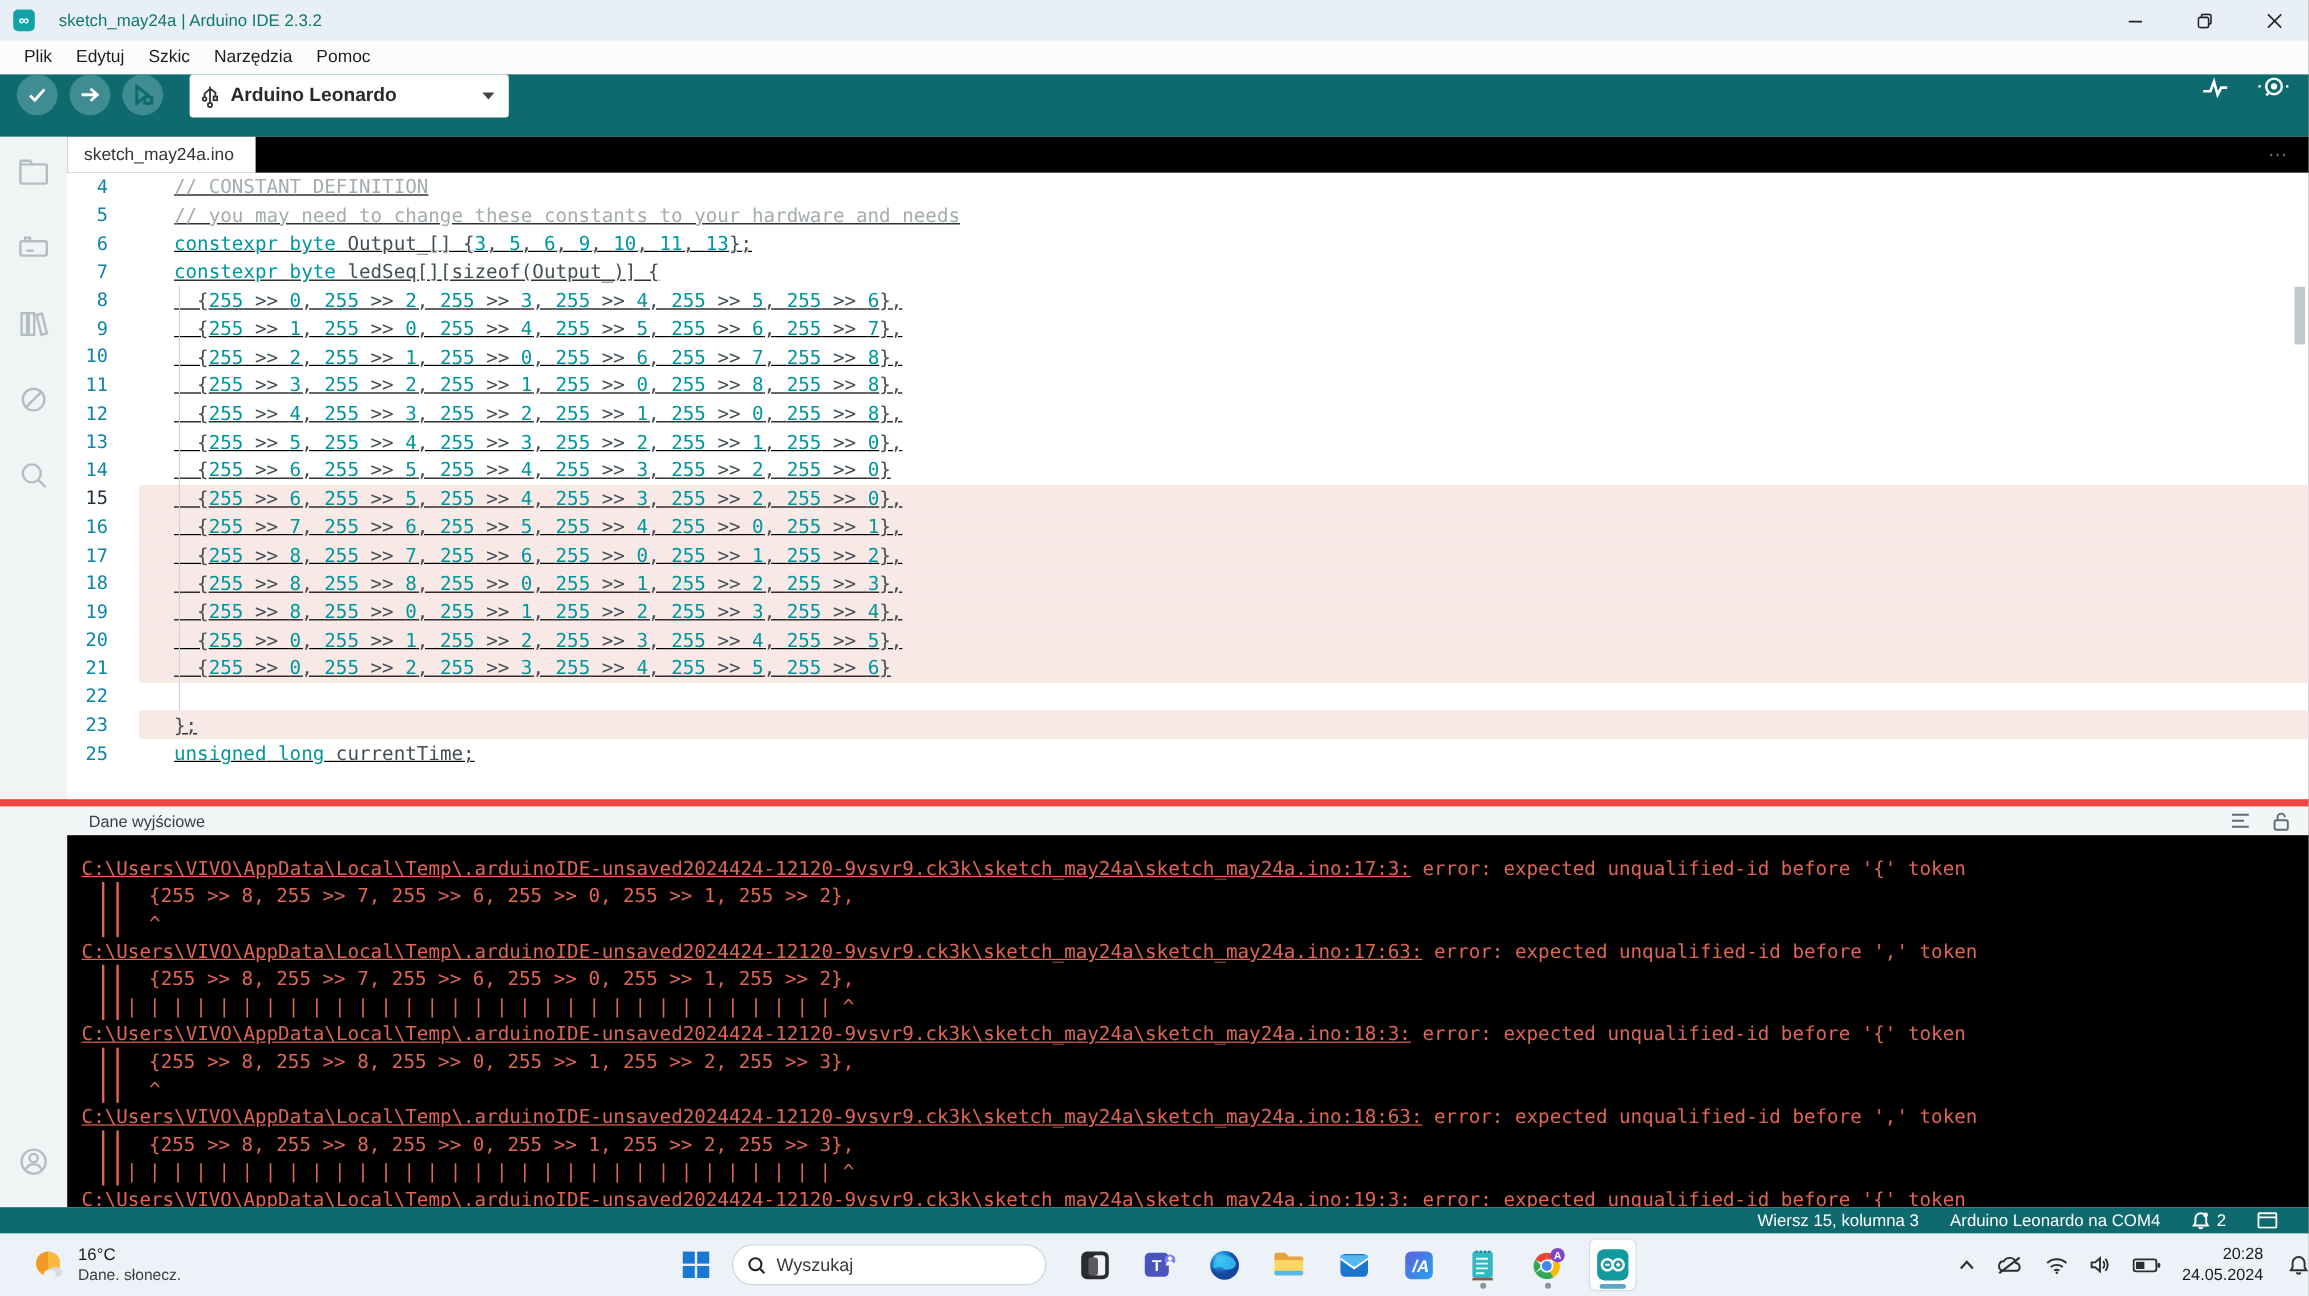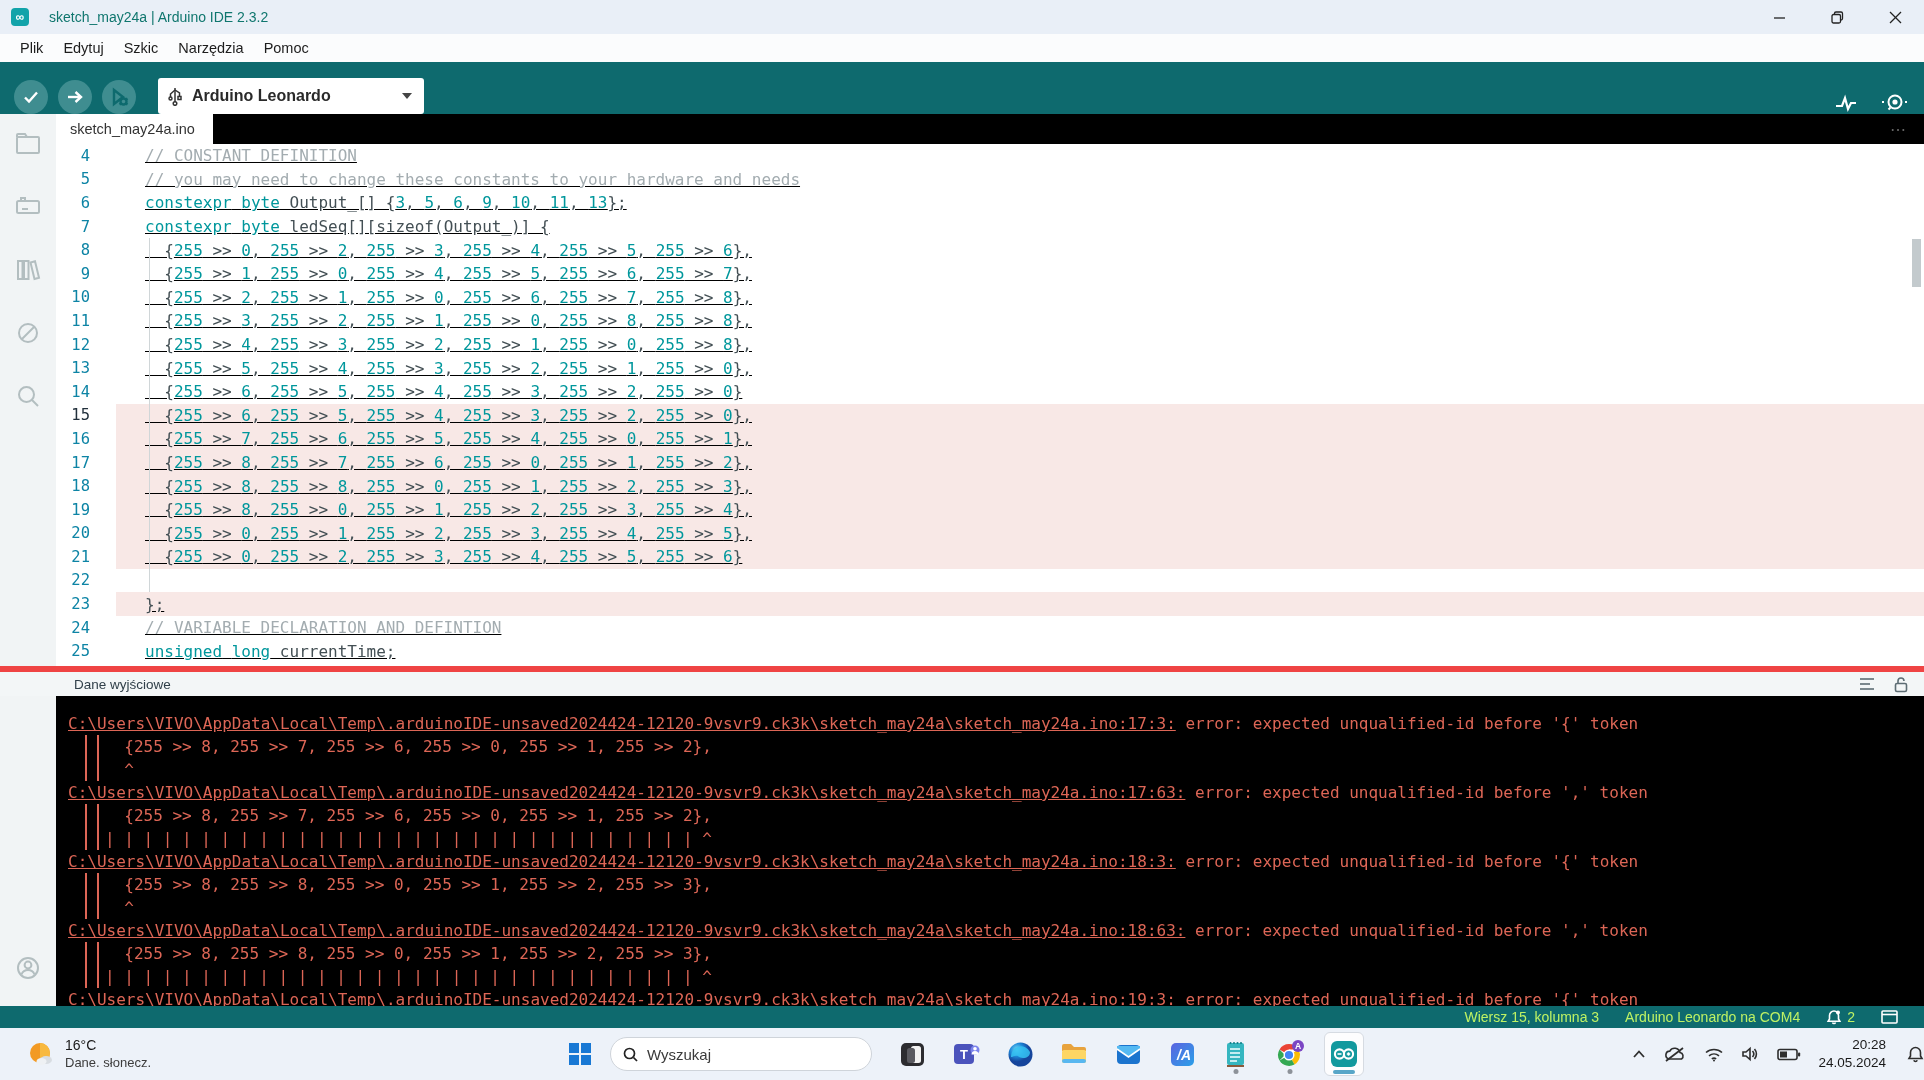--- a/index.html
+++ b/index.html
@@ -13,21 +13,21 @@
   .title-text{margin-left:20px;font-size:14px;color:#0f766e;}
   .wincontrols{margin-left:auto;display:flex;height:100%;}
   .winbtn{width:58px;height:100%;display:flex;align-items:center;justify-content:center;}
   .winbtn svg{stroke:#222;stroke-width:1.3;fill:none;}
   
   .menubar{position:absolute;left:0;top:34px;width:100%;height:28px;background:#fbfcfd;
     display:flex;align-items:center;padding-left:10px;box-sizing:border-box;}
   .menu-item{font-size:14.5px;color:#1d1d1d;padding:3px 10px;}
   
   .toolbar{position:absolute;left:0;top:62px;width:100%;height:52px;background:#0e6a6e;
-    display:flex;align-items:flex-end;}
+    display:flex;align-items:flex-start;}
   .tb-circle{width:34px;height:34px;border-radius:50%;background:#3f8d90;margin-left:10px;
     display:flex;align-items:center;justify-content:center;}
   .tb-circle:first-child{margin-left:14px;}
   .tb-circle svg{stroke:#fff;stroke-width:2.4;fill:none;}
   .tb-circle.disabled svg{stroke:#0e6a6e;}
   .board-select{margin-left:22px;width:266px;height:36px;background:#fff;border-radius:3px;
     display:flex;align-items:center;padding:0 10px;box-sizing:border-box;}
   .board-select svg{flex:none;}
   .board-label{margin-left:10px;font-size:16px;font-weight:bold;color:#2a2a2a;flex:1;}
   .caret-down{width:0;height:0;border-left:5px solid transparent;border-right:5px solid transparent;
@@ -67,21 +67,21 @@
   .console{position:absolute;left:56px;top:696px;right:0;height:310px;background:#000;
     overflow:hidden;padding:16px 0 0 12px;box-sizing:border-box;
     font-family:"DejaVu Sans Mono",monospace;font-size:16px;line-height:23px;color:#dd6656;}
   .chead{white-space:pre;}
   .clink{text-decoration:underline;}
   .cquote{display:flex;}
   .cbars{flex:none;width:10px;margin-left:17px;border-left:2px solid #dd6656;border-right:2px solid #dd6656;}
   .cqtext{margin-left:6px;white-space:pre;}
   
   .statusbar{position:absolute;left:0;top:1006px;width:100%;height:22px;background:#0e6a6e;
-    display:flex;align-items:center;justify-content:flex-end;color:#bef264;font-size:14px;}
+    display:flex;align-items:center;justify-content:flex-end;color:#ffffff;font-size:14px;}
   .sb-item{margin-right:26px;display:flex;align-items:center;gap:5px;}
   .statusbar svg{stroke:#fff;fill:none;stroke-width:1.6;}
   
   .taskbar{position:absolute;left:0;top:1028px;width:100%;height:52px;background:#edf2f9;
     display:flex;align-items:center;padding-left:12px;}
   .weather{display:flex;align-items:center;margin-left:14px;gap:9px;}
   .weather-txt{display:flex;flex-direction:column;line-height:1.25;}
   .weather-temp{font-size:14px;color:#191919;}
   .weather-cond{font-size:13px;color:#3c3c3c;}
   .tb-center{position:absolute;left:560px;top:0;height:52px;display:flex;align-items:center;gap:10px;}
@@ -352,26 +352,20 @@
           <span class="code"></span>
         </span>
       </div>
       <div class="line">
         <span class="gut">23</span>
         <span class="codewrap hl">
           <span class="code">};</span>
         </span>
       </div>
       <div class="line">
-        <span class="gut">24</span>
-        <span class="codewrap">
-          <span class="code"><span class="tok-com">// VARIABLE DECLARATION AND DEFINTION</span></span>
-        </span>
-      </div>
-      <div class="line">
         <span class="gut">25</span>
         <span class="codewrap">
           <span class="code"><span class="tok-kw">unsigned</span> <span class="tok-kw">long</span> currentTime;</span>
         </span>
       </div>
     </div>
 
   <div class="outheader">
     <span class="label">Dane wyjściowe</span>
     <div class="oh-icons">

